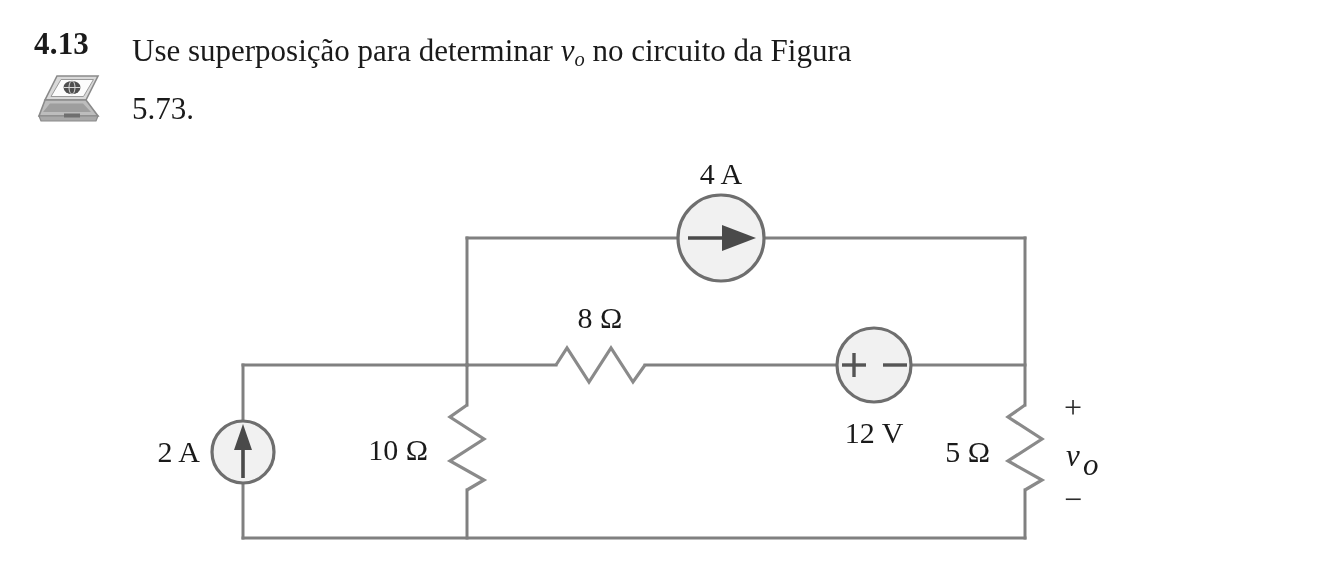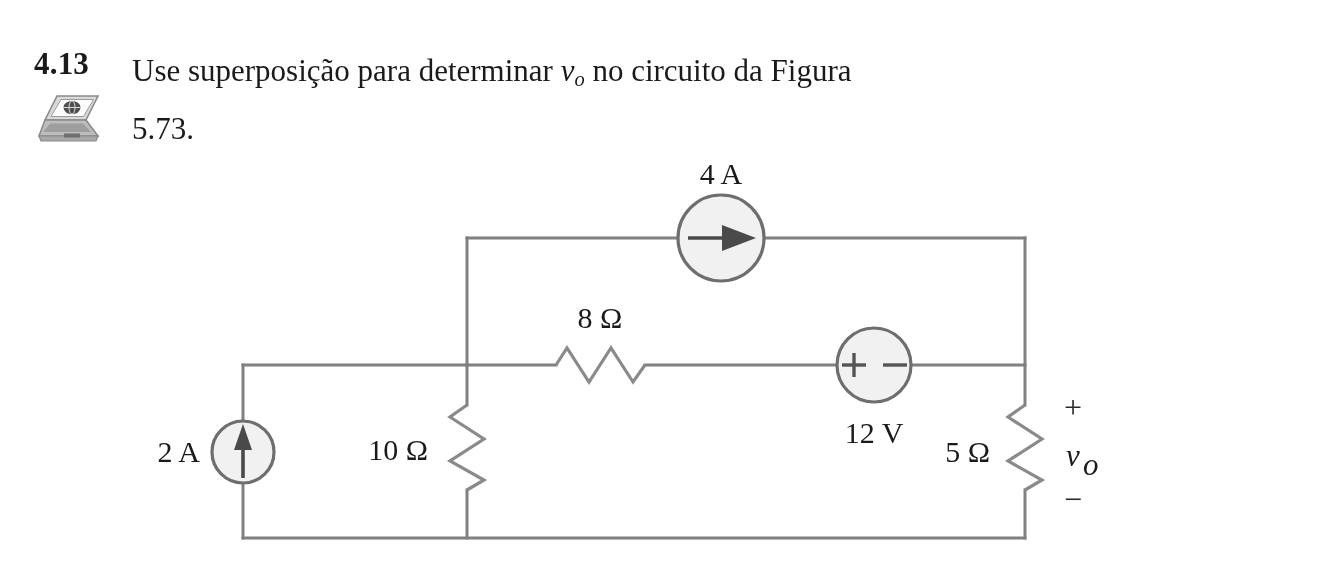--- a/index.html
+++ b/index.html
@@ -16,21 +16,20 @@
     position: relative;
   }
 
   
   #problem-header {
     position: absolute;
     left: 0;
     top: 0;
     width: 1322px;
     height: 140px;
-    margin-top: 20px;
   }
   #problem-number {
     position: absolute;
     left: 34px;
     top: 26px;
     font-size: 31px;
     font-weight: bold;
     letter-spacing: .2px;
   }
   #problem-text {

